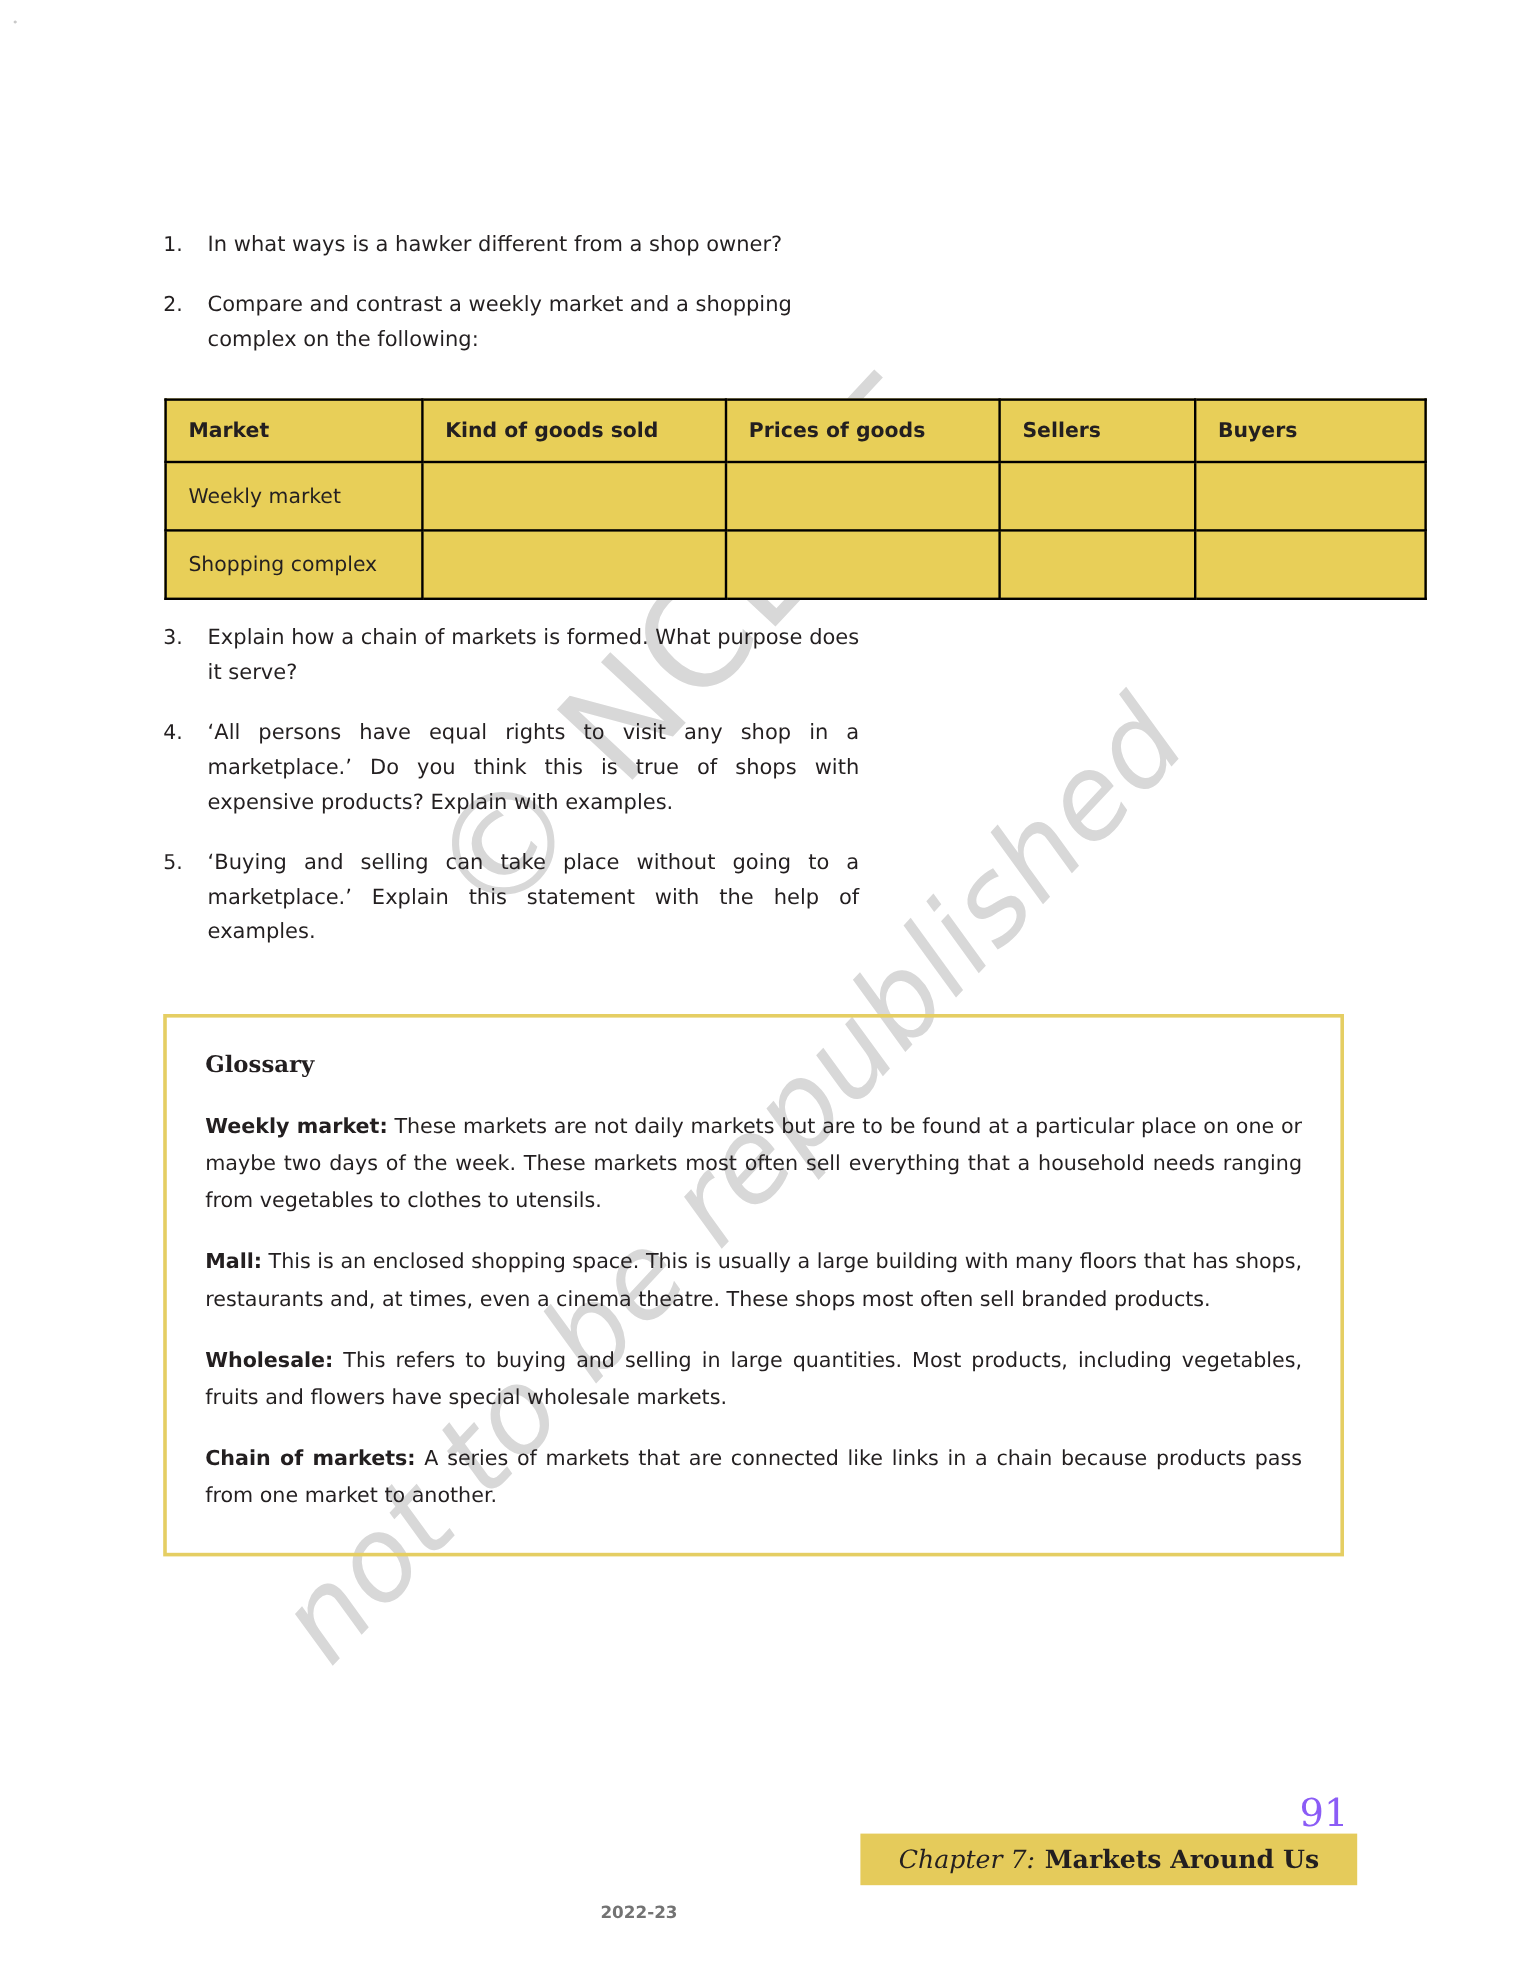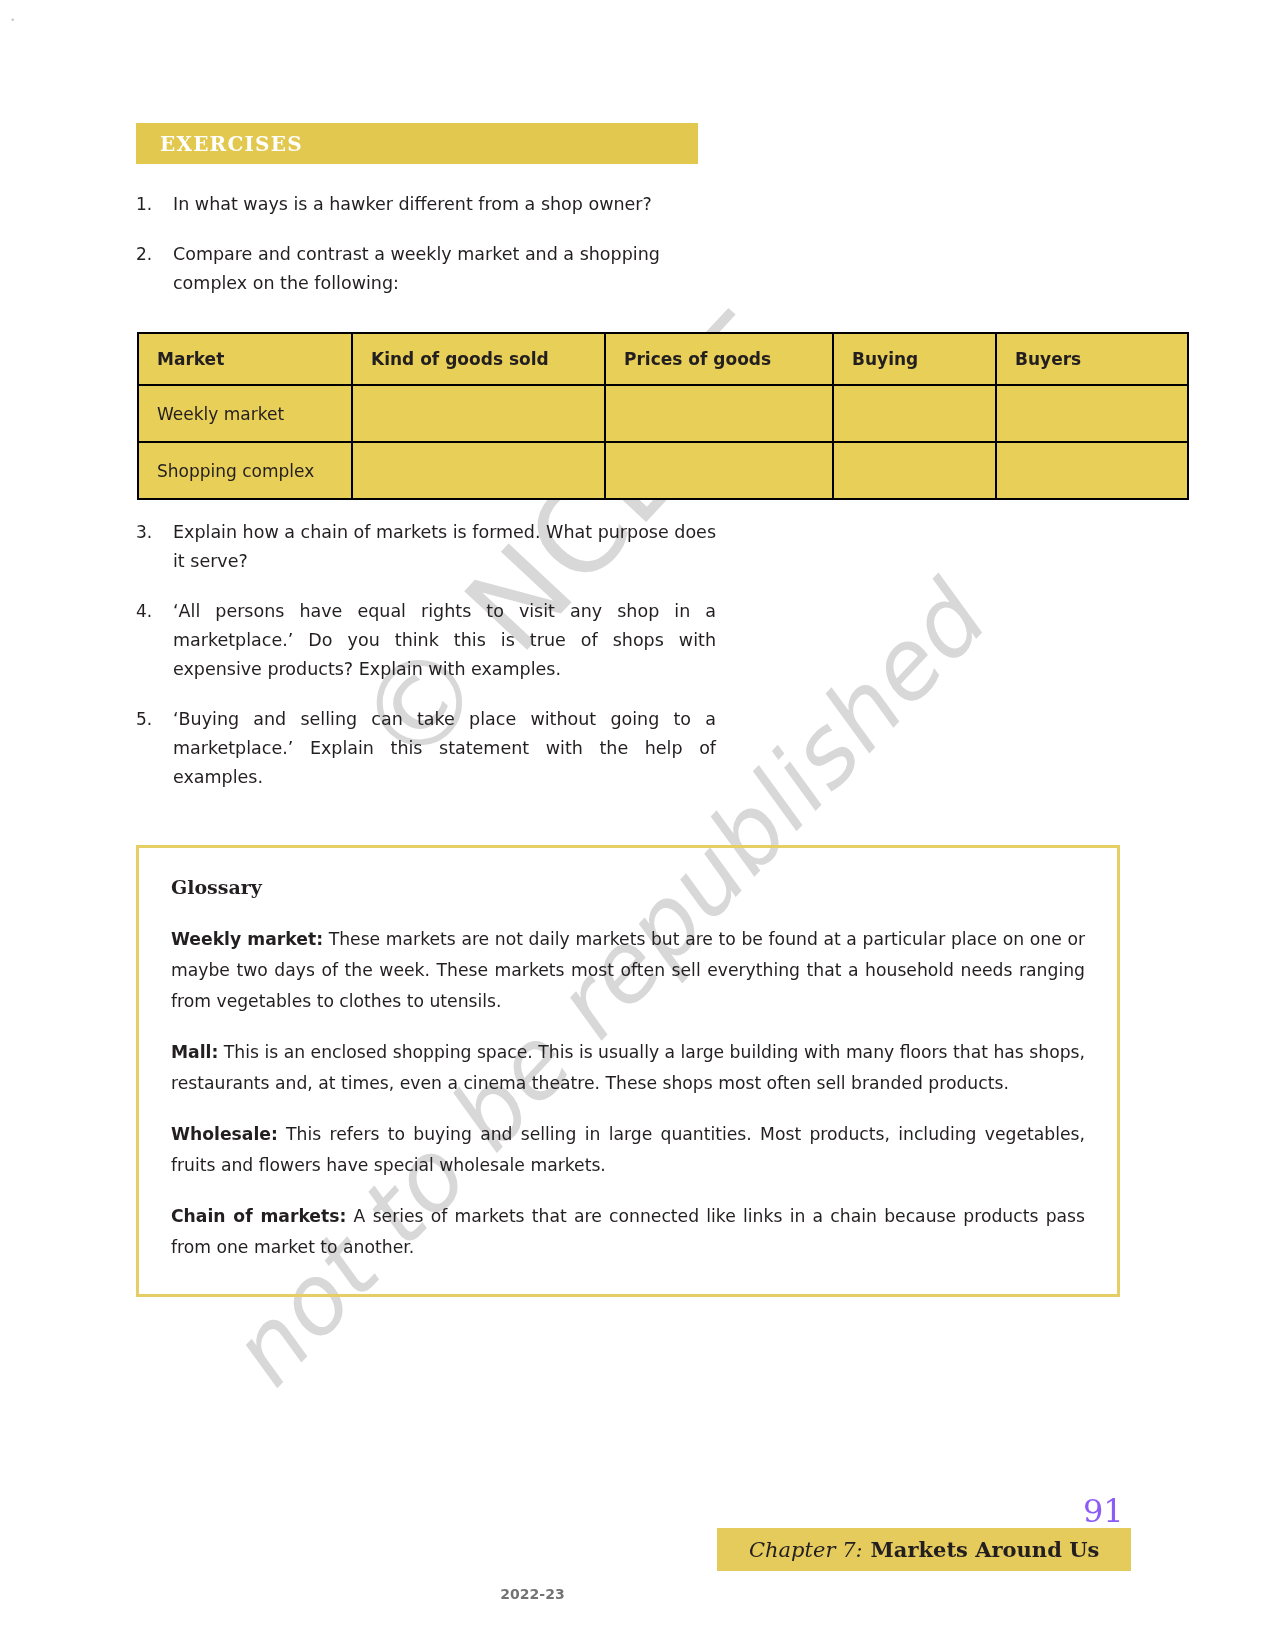--- a/index.html
+++ b/index.html
@@ -222,42 +222,39 @@
 
 <div class="watermark-layer">
   <div class="wm wm-ncert">© NCERT</div>
   <div class="wm wm-notrepub">not to be republished</div>
 </div>
 
 <div class="page">
 
   <div class="speck">•</div>
 
-  <div class="exercises-bar">
-    <span class="label">EXERCISES</span>
-  </div>
 
   <div class="qlist">
     <div class="q">
       <span class="num">1.</span>
       <span class="body">In what ways is a hawker different from a shop owner?</span>
     </div>
     <div class="q">
       <span class="num">2.</span>
       <span class="body">Compare and contrast a weekly market and a shopping complex on the following:</span>
     </div>
   </div>
 
   <table class="cmp">
     <thead>
       <tr>
         <th class="col-market">Market</th>
         <th class="col-goods">Kind of goods sold</th>
         <th class="col-prices">Prices of goods</th>
-        <th class="col-sellers">Buying</th>
+        <th class="col-sellers">Sellers</th>
         <th class="col-buyers">Buyers</th>
       </tr>
     </thead>
     <tbody>
       <tr>
         <td class="rowlabel">Weekly market</td>
         <td></td>
         <td></td>
         <td></td>
         <td></td>

